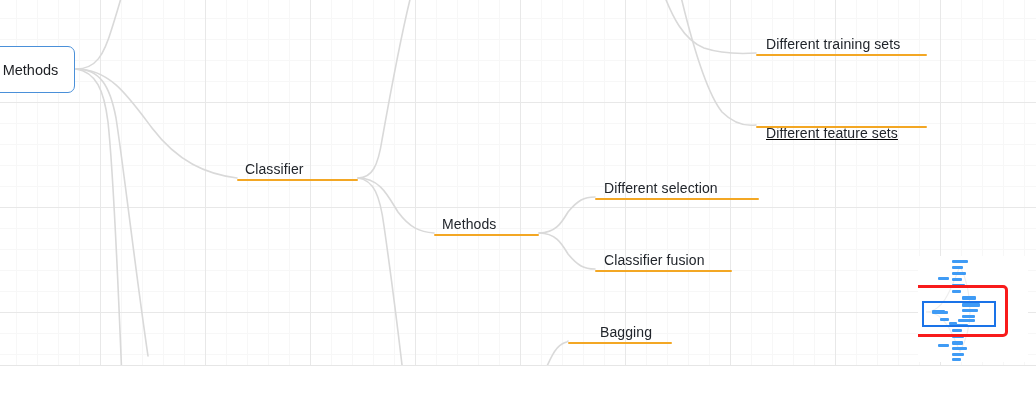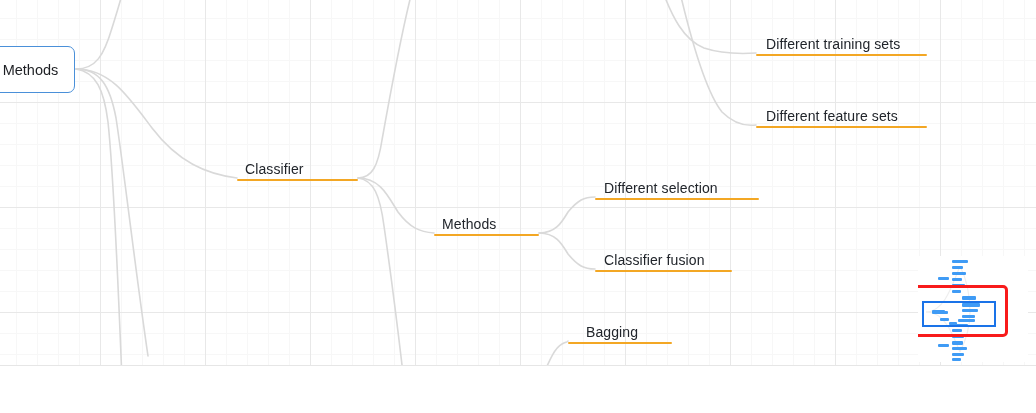--- a/index.html
+++ b/index.html
@@ -164,33 +164,33 @@
         </div>
         <div class="node" style="left: 595px; top: 198px;">
           <span class="node-underline" style="width: 164px; background: rgb(243, 167, 36);"></span>
         </div>
         <div class="node" style="left: 603px; top: 253px;">
           <span class="node-text">Classifier fusion</span>
         </div>
         <div class="node" style="left: 595px; top: 270px;">
           <span class="node-underline" style="width: 137px; background: rgb(243, 167, 36);"></span>
         </div>
-        <div class="node" style="left: 585px; top: 325px;">
+        <div class="node" style="left: 599px; top: 325px;">
           <span class="node-text">Bagging</span>
         </div>
         <div class="node" style="left: 568px; top: 342px;">
           <span class="node-underline" style="width: 104px; background: rgb(243, 167, 36);"></span>
         </div>
         <div class="node" style="left: 765px; top: 37px;">
           <span class="node-text">Different training sets</span>
         </div>
         <div class="node" style="left: 756px; top: 54px;">
           <span class="node-underline" style="width: 171px; background: rgb(243, 167, 36);"></span>
         </div>
-        <div class="node" style="left: 765px; top: 109px;">
+        <div class="node" style="left: 765px; top: 126px; text-decoration: underline;">
           <span class="node-text">Different feature sets</span>
         </div>
         <div class="node" style="left: 756px; top: 126px;">
           <span class="node-underline" style="width: 171px; background: rgb(243, 167, 36);"></span>
         </div>
       </div>
 
   </div>
 
   <div id="minimap" style="left: 918px; top: 256px; width: 110px; height: 106px;">

